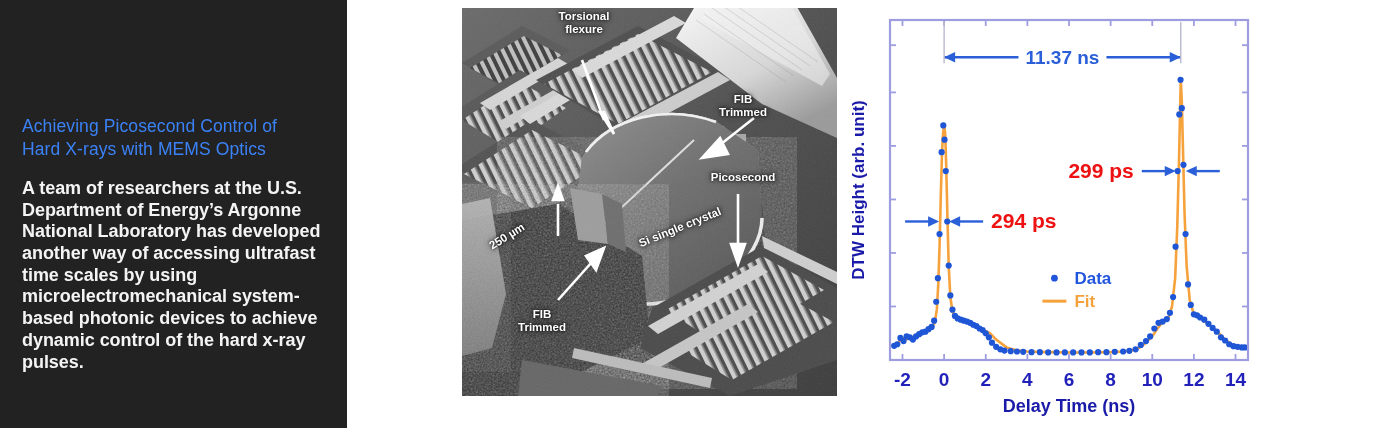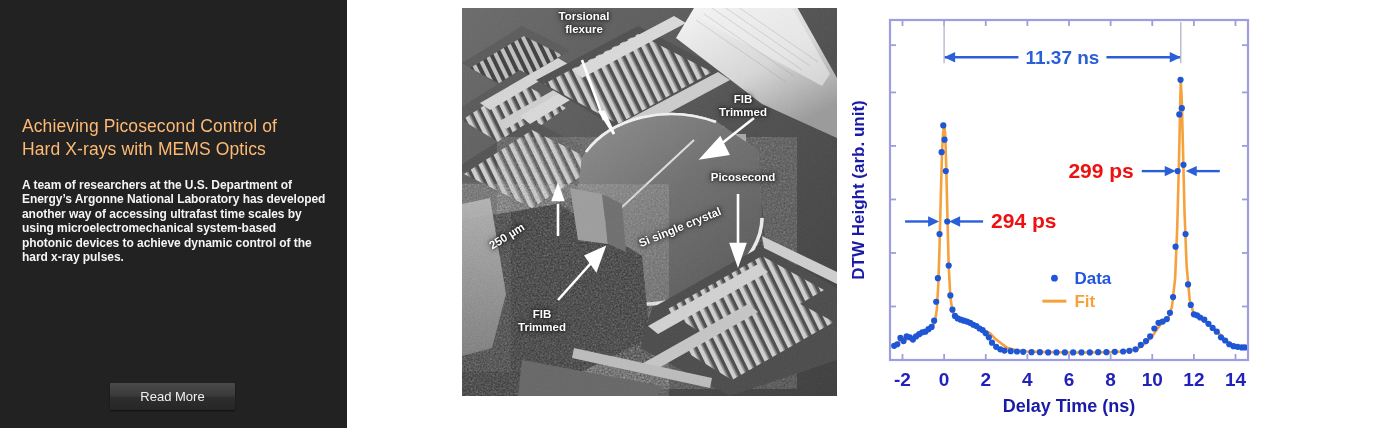--- a/index.html
+++ b/index.html
@@ -11,26 +11,26 @@
   }
   #stage { position: relative; width: 1400px; height: 428px; background: #ffffff; }
 
   
   #promo-panel {
     position: absolute; left: 0; top: 0; width: 347px; height: 428px;
     background: #222222;
   }
   #promo-title {
     position: absolute; left: 22px; top: 115px; width: 310px;
-    color: #fdba74; font-size: 17.5px; line-height: 1.34;
+    color: #3b82f6; font-size: 17.5px; line-height: 1.34;
     font-weight: 400; letter-spacing: 0.1px; white-space: pre-line;
   }
   #promo-body {
     position: absolute; left: 22px; top: 178px; width: 305px;
-    color: #f4f4f4; font-size: 12px; line-height: 1.205;
+    color: #f4f4f4; font-size: 18px; line-height: 1.205;
     font-weight: 600; letter-spacing: -0.05px;
   }
   #read-more-button {
     position: absolute; left: 110px; top: 383px; width: 125px; height: 27px;
     background: linear-gradient(to bottom, #4a4a4a 0%, #3a3a3a 48%, #2e2e2e 52%, #262626 100%);
     border: none; border-radius: 1px;
     color: #f0f0f0; font-size: 13px; font-family: "Liberation Sans", sans-serif;
     cursor: pointer; display: flex; align-items: center; justify-content: center;
     box-shadow: 0 1px 2px rgba(0,0,0,0.55);
   }
@@ -64,21 +64,20 @@
 </style>
 </head>
 <body>
 
 <div id="stage">
 
   <div id="promo-panel">
     <div id="promo-title">Achieving Picosecond Control of
  Hard X-rays with MEMS Optics</div>
     <div id="promo-body">A team of researchers at the U.S. Department of Energy’s Argonne National Laboratory has developed another way of accessing ultrafast time scales by using microelectromechanical system-based photonic devices to achieve dynamic control of the hard x-ray pulses.</div>
-    <button id="read-more-button">Read More</button>
   </div>
 
   <div id="sem-figure">
     <svg id="sem-canvas" viewBox="0 0 375 388" preserveAspectRatio="none">
       <defs>
         <linearGradient id="gBg" x1="0" y1="0" x2="1" y2="1">
           <stop offset="0%" stop-color="#6a6a6a"></stop>
             <stop offset="55%" stop-color="#4d4d4d"></stop>
           <stop offset="100%" stop-color="#3c3c3c"></stop>
         </linearGradient>

